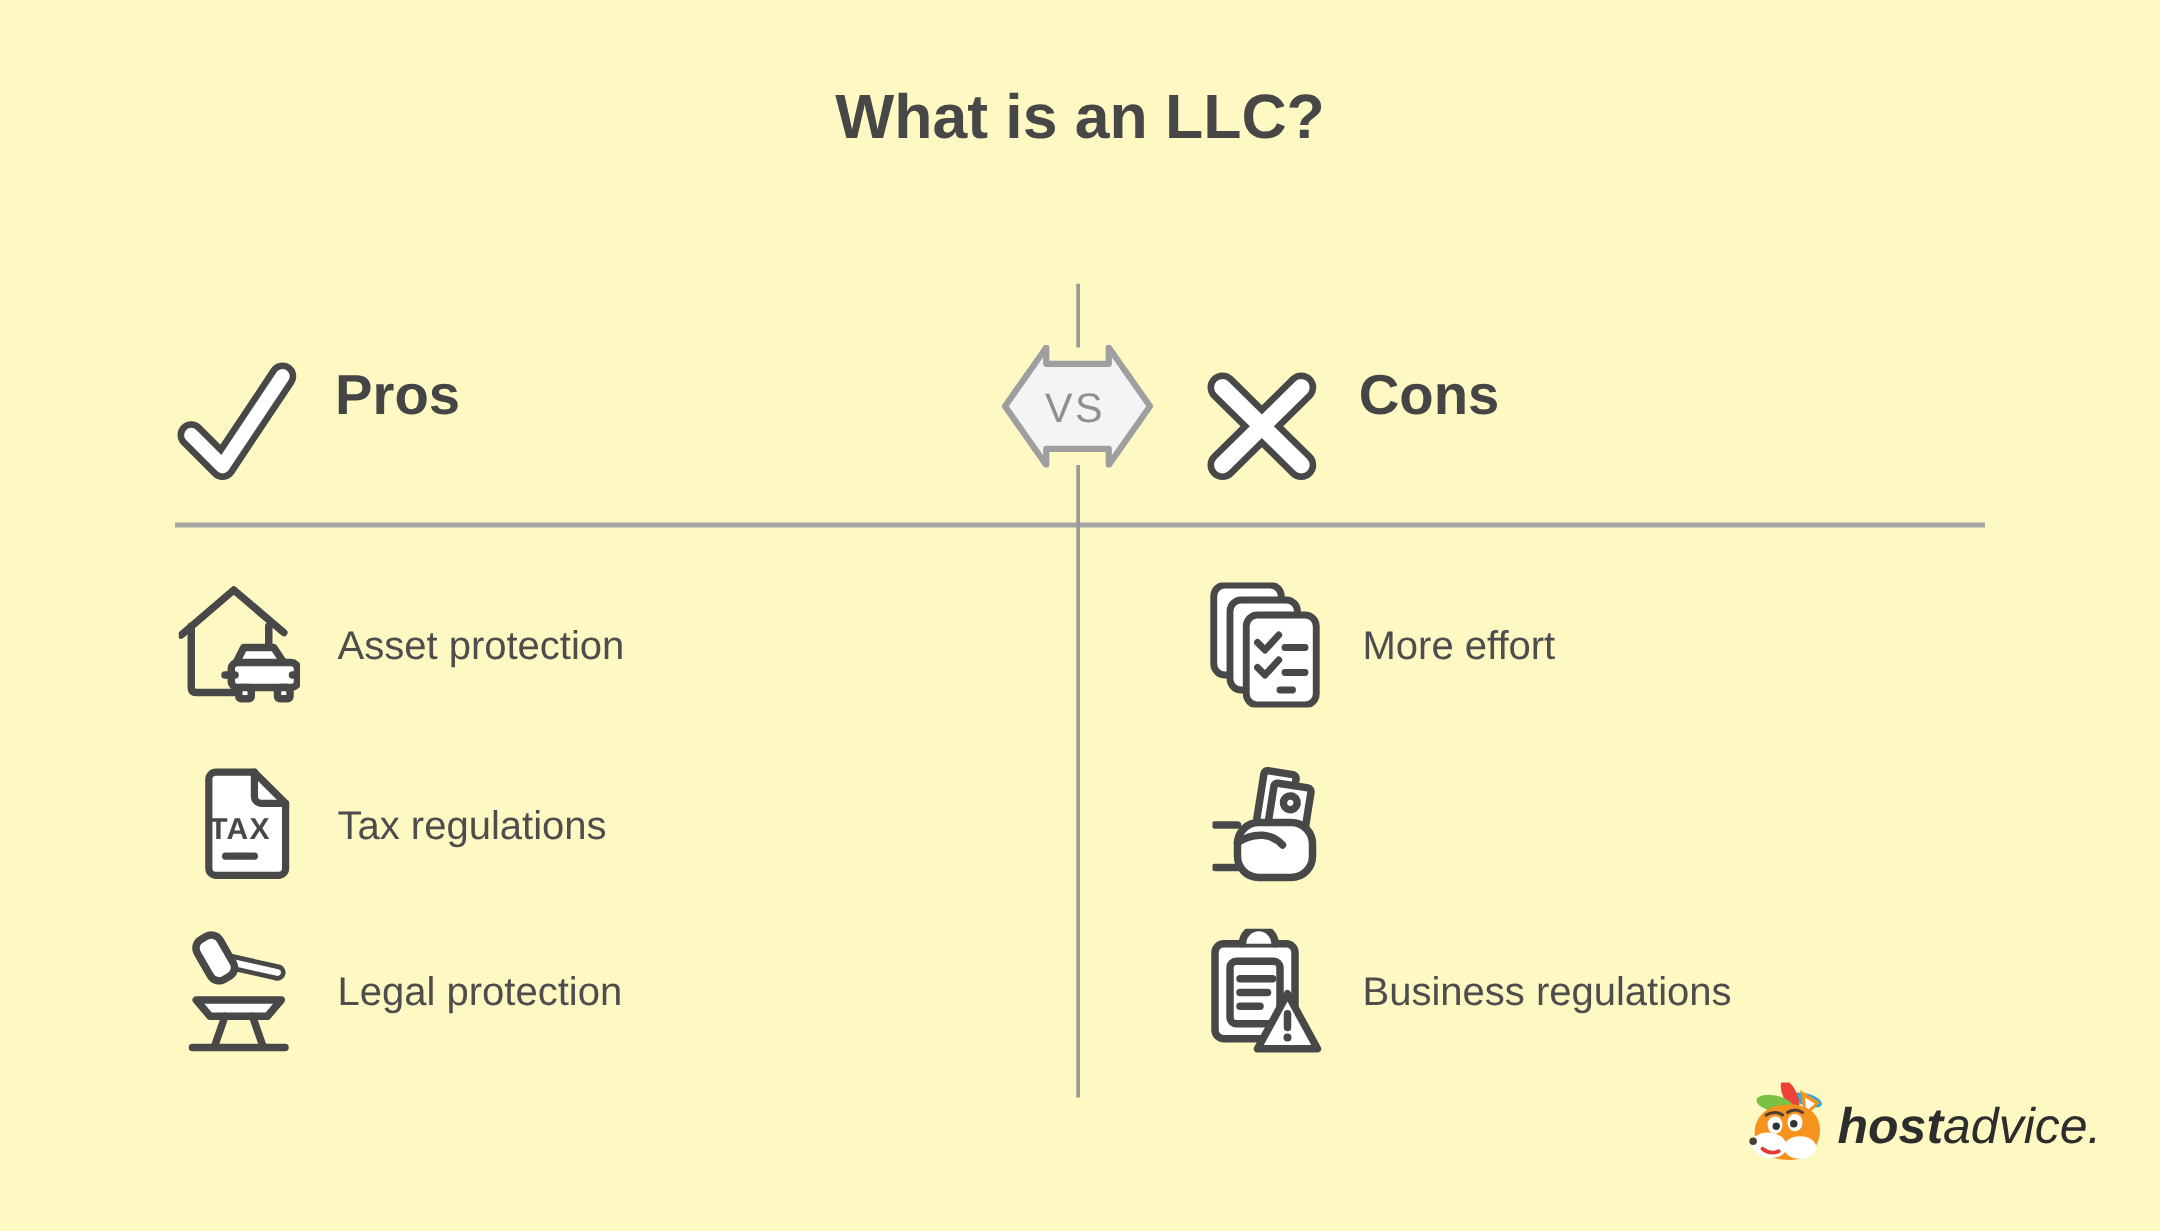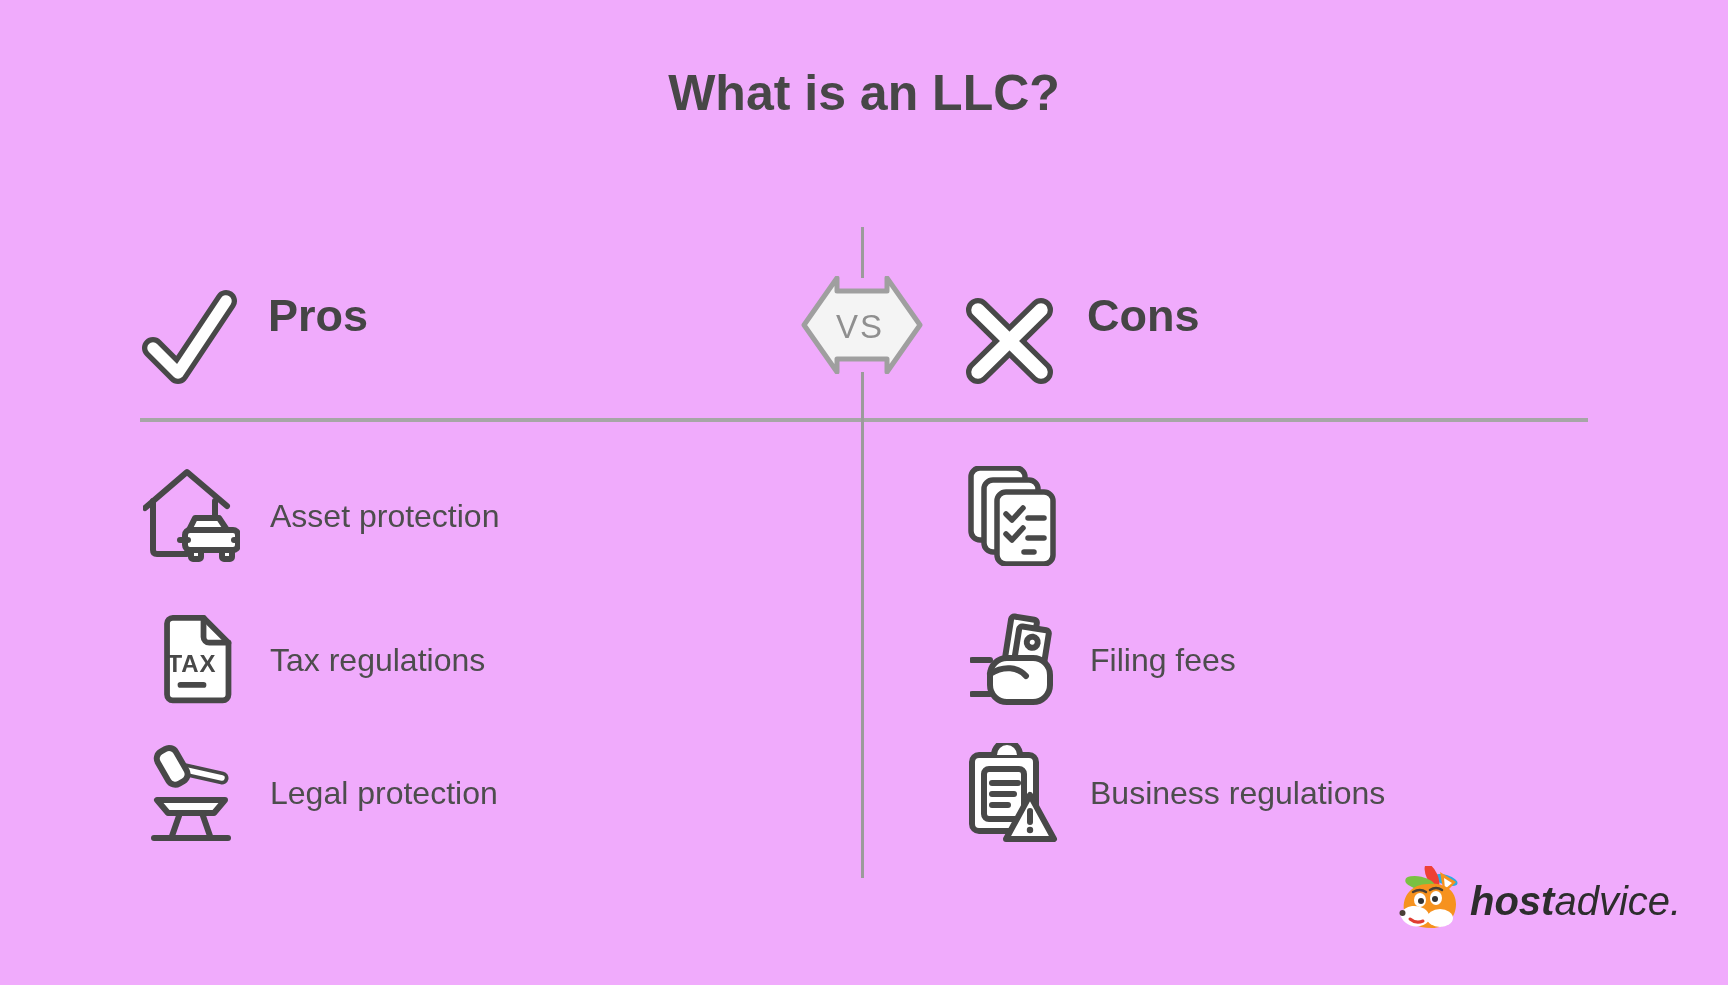--- a/index.html
+++ b/index.html
@@ -1,17 +1,17 @@
 <!DOCTYPE html>
 <html><head>
 <meta charset="utf-8">
 <style>
   html,body{margin:0;padding:0;background:#ffffff;}
   .canvas{
-    position:relative;width:1728px;height:985px;background:#f0abfc;overflow:hidden;
+    position:relative;width:1728px;height:985px;background:#fef9c3;overflow:hidden;
     font-family:"Liberation Sans", sans-serif;
   }
   .title{
     position:absolute;left:0;top:68px;width:100%;margin:0;
     text-align:center;font-size:50px;line-height:50px;font-weight:700;color:#474747;
   }
   
   .divider-h{position:absolute;left:140px;top:418px;width:1448px;height:4px;background:#a6a6a6;}
   .divider-v{position:absolute;left:861px;width:3px;background:#9b9b9b;}
   .divider-v.top{top:227px;height:51px;}
@@ -124,39 +124,39 @@
         <rect x="3" y="2" width="54" height="72" rx="9" fill="#ffffff"></rect>
         <rect x="16" y="14" width="54" height="72" rx="9" fill="#ffffff"></rect>
         <rect x="29" y="26" width="56" height="72" rx="9" fill="#ffffff"></rect>
         <path d="M38 48 l6 6 l11 -12"></path>
         <path d="M60 52 H76"></path>
         <path d="M38 68 l6 6 l11 -12"></path>
         <path d="M60 72 H76"></path>
         <path d="M56 86 H66"></path>
       </svg>
     </span>
+    <span class="row-label">More effort</span>
   </div>
 
   <div class="row right-col r2">
     <span class="icon-box">
       <svg width="90" height="100" viewBox="0 0 90 100" fill="none" stroke="#484848" stroke-width="6" stroke-linecap="round" stroke-linejoin="round">
         <g transform="rotate(9 52 30)">
           <rect x="38" y="8" width="26" height="42" rx="3" fill="#ffffff"></rect>
         </g>
         <g transform="rotate(9 60 40)">
           <rect x="46" y="18" width="30" height="44" rx="3" fill="#ffffff"></rect>
           <circle cx="61" cy="32" r="5.5" fill="#ffffff"></circle>
         </g>
         <rect x="20" y="48" width="60" height="44" rx="17" fill="#ffffff"></rect>
         <path d="M20 64 C34 55 48 57 56 66"></path>
         <path d="M2 50 H20"></path>
         <path d="M2 84 H20"></path>
       </svg>
     </span>
-    <span class="row-label">Filing fees</span>
   </div>
 
   <div class="row right-col r3">
     <span class="icon-box">
       <svg width="96" height="100" viewBox="0 0 96 100" fill="none" stroke="#484848" stroke-width="6" stroke-linecap="round" stroke-linejoin="round">
         <rect x="8" y="12" width="64" height="76" rx="7" fill="#ffffff"></rect>
         <path d="M30 12 a13 13 0 0 1 26 0" fill="#ffffff"></path>
         <rect x="20" y="26" width="40" height="50" rx="5"></rect>
         <path d="M28 40 H54"></path>
         <path d="M28 51 H50"></path>

